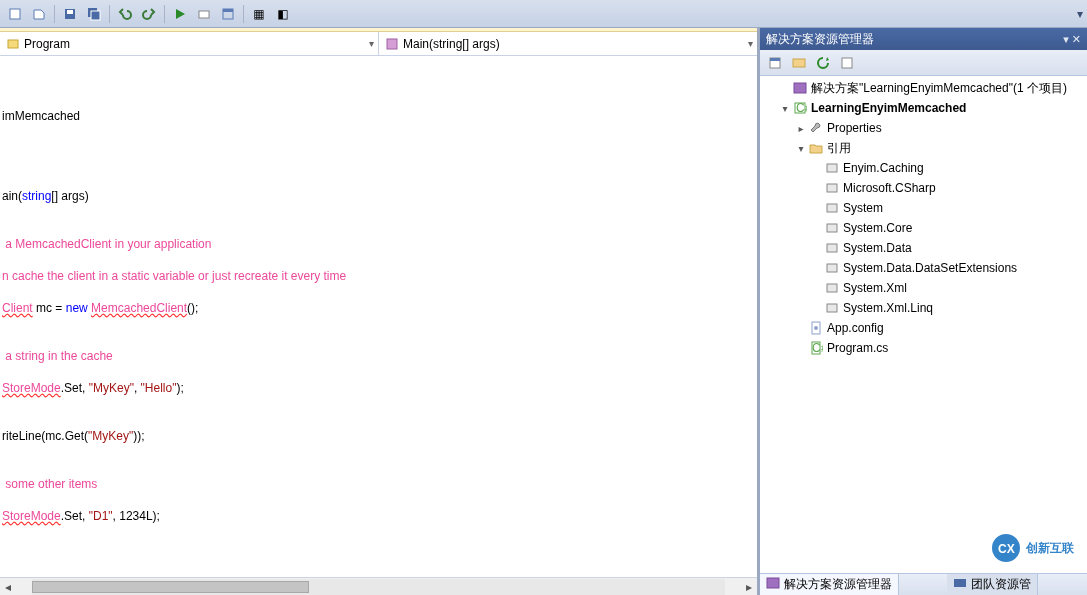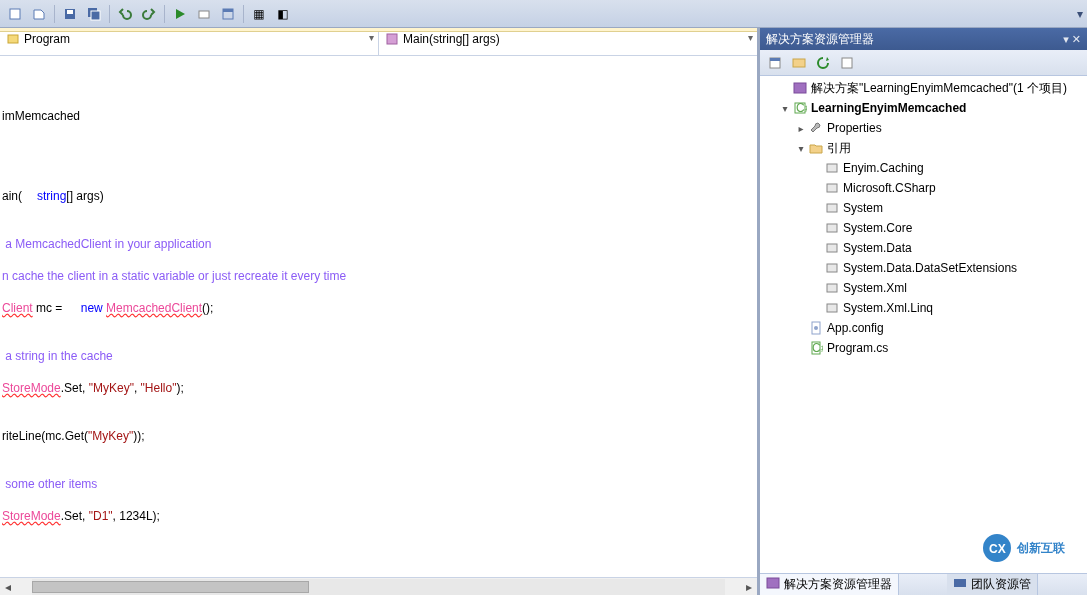--- a/index.html
+++ b/index.html
@@ -6,30 +6,30 @@
 body { background: #f0f0f0; overflow: hidden; }
 .ide { display: flex; flex-direction: column; width: 1087px; height: 595px; }
 .top-toolbar { height: 28px; background: linear-gradient(#d8e0ed, #c5d1e5); border-bottom: 1px solid #9aa8c2; display: flex; align-items: center; padding: 0 4px; gap: 2px; }
 .tb-btn { width: 22px; height: 22px; display: inline-flex; align-items: center; justify-content: center; border-radius: 2px; }
 .tb-sep { width: 1px; height: 18px; background: #a8b4cc; margin: 0 2px; }
 .tb-dots { margin-left: auto; color: #3b4f78; cursor: pointer; }
 .main { flex: 1; display: flex; min-height: 0; }
 .editor-pane { flex: 1; display: flex; flex-direction: column; background: #fff; border-right: 2px solid #9aa8c2; min-width: 0; }
 .tab-strip { height: 4px; background: #fff4ce; border-bottom: 1px solid #e0d090; }
 .nav-bar { height: 24px; display: flex; border-bottom: 1px solid #c9d3e5; }
-.nav-dd { flex: 1; display: flex; align-items: flex-start; padding: 0 6px; border-right: 1px solid #c9d3e5; background: #fff; position: relative; }
+.nav-dd { flex: 1; display: flex; align-items: center; padding: 0 6px; border-right: 1px solid #c9d3e5; background: #fff; position: relative; }
 .nav-dd:last-child { border-right: none; }
 .nav-dd .ico { width: 14px; height: 14px; margin-right: 4px; display: inline-block; }
 .nav-dd .chev { position: absolute; right: 4px; color: #666; font-size: 10px; }
 .code { flex: 1; overflow: auto; font-family: Consolas, "Courier New", monospace; font-size: 13px; line-height: 16px; padding: 4px 0 4px 0; color: #000; white-space: pre; }
 .code .ln { padding-left: 2px; }
-.kw { color: #0000ff; margin-left: 15px; }
+.kw { color: #0000ff; }
 .ty { color: #ec4899; }
 .str { color: #a31515; }
-.cm { color: #8b5cf6; }
+.cm { color: #ec4899; }
 .sq { text-decoration-line: underline; text-decoration-style: wavy; text-decoration-color: #ff3030; }
 .hscroll { height: 18px; border-top: 1px solid #c9d3e5; display: flex; align-items: center; background: #f0f0f0; }
 .hscroll .track { flex: 1; height: 16px; background: #e8e8e8; position: relative; margin: 0 16px; }
 .hscroll .thumb { position: absolute; left: 0; width: 40%; top: 2px; bottom: 2px; background: #c4c4c4; border: 1px solid #a8a8a8; }
 .hscroll .arr { width: 16px; text-align: center; color: #555; }
 
 .right-pane { width: 328px; background: #f3f5fa; display: flex; flex-direction: column; border-left: 1px solid #9aa8c2; }
 .rp-title { height: 22px; background: linear-gradient(#4a6aa5, #3d5a90); color: #fff; display: flex; align-items: center; padding: 0 6px; font-size: 12px; }
 .rp-title .x { margin-left: auto; cursor: pointer; font-size: 11px; opacity: .85; }
 .rp-toolbar { height: 26px; background: linear-gradient(#e9eef8, #d8e0ed); border-bottom: 1px solid #b7c6e0; display: flex; align-items: center; padding: 0 4px; gap: 2px; }
@@ -40,21 +40,21 @@
 .exp.blank { visibility: hidden; }
 .nico { width: 16px; height: 16px; margin-right: 3px; display: inline-flex; align-items: center; justify-content: center; }
 .nlabel { white-space: nowrap; }
 .bold { font-weight: bold; }
 .ind1 { padding-left: 18px; }
 .ind2 { padding-left: 34px; }
 .ind3 { padding-left: 50px; }
 .bottom-tabs { height: 22px; background: linear-gradient(#e9eef8, #d8e0ed); border-top: 1px solid #b7c6e0; display: flex; align-items: stretch; }
 .btab { display: flex; align-items: center; gap: 4px; padding: 0 6px; border-right: 1px solid #b7c6e0; background: #f4f7fd; }
 .btab.inactive { background: #d8e0ed; margin-left: 48px; }
-.watermark { position: absolute; right: 16px; bottom: 28px; opacity: .9; pointer-events: none; }
+.watermark { position: absolute; right: 7px; bottom: 28px; opacity: .9; pointer-events: none; }
 
 .svg-folder { fill: #f3d18a; stroke: #caa64a; }
 .svg-ref { fill: #e8e8e8; stroke: #888; }
 .svg-sol { fill: #a070c0; }
 .svg-props { fill: #b8b8b8; stroke:#777; }
 </style>
 </head>
 <body>
 
 <div class="ide">

